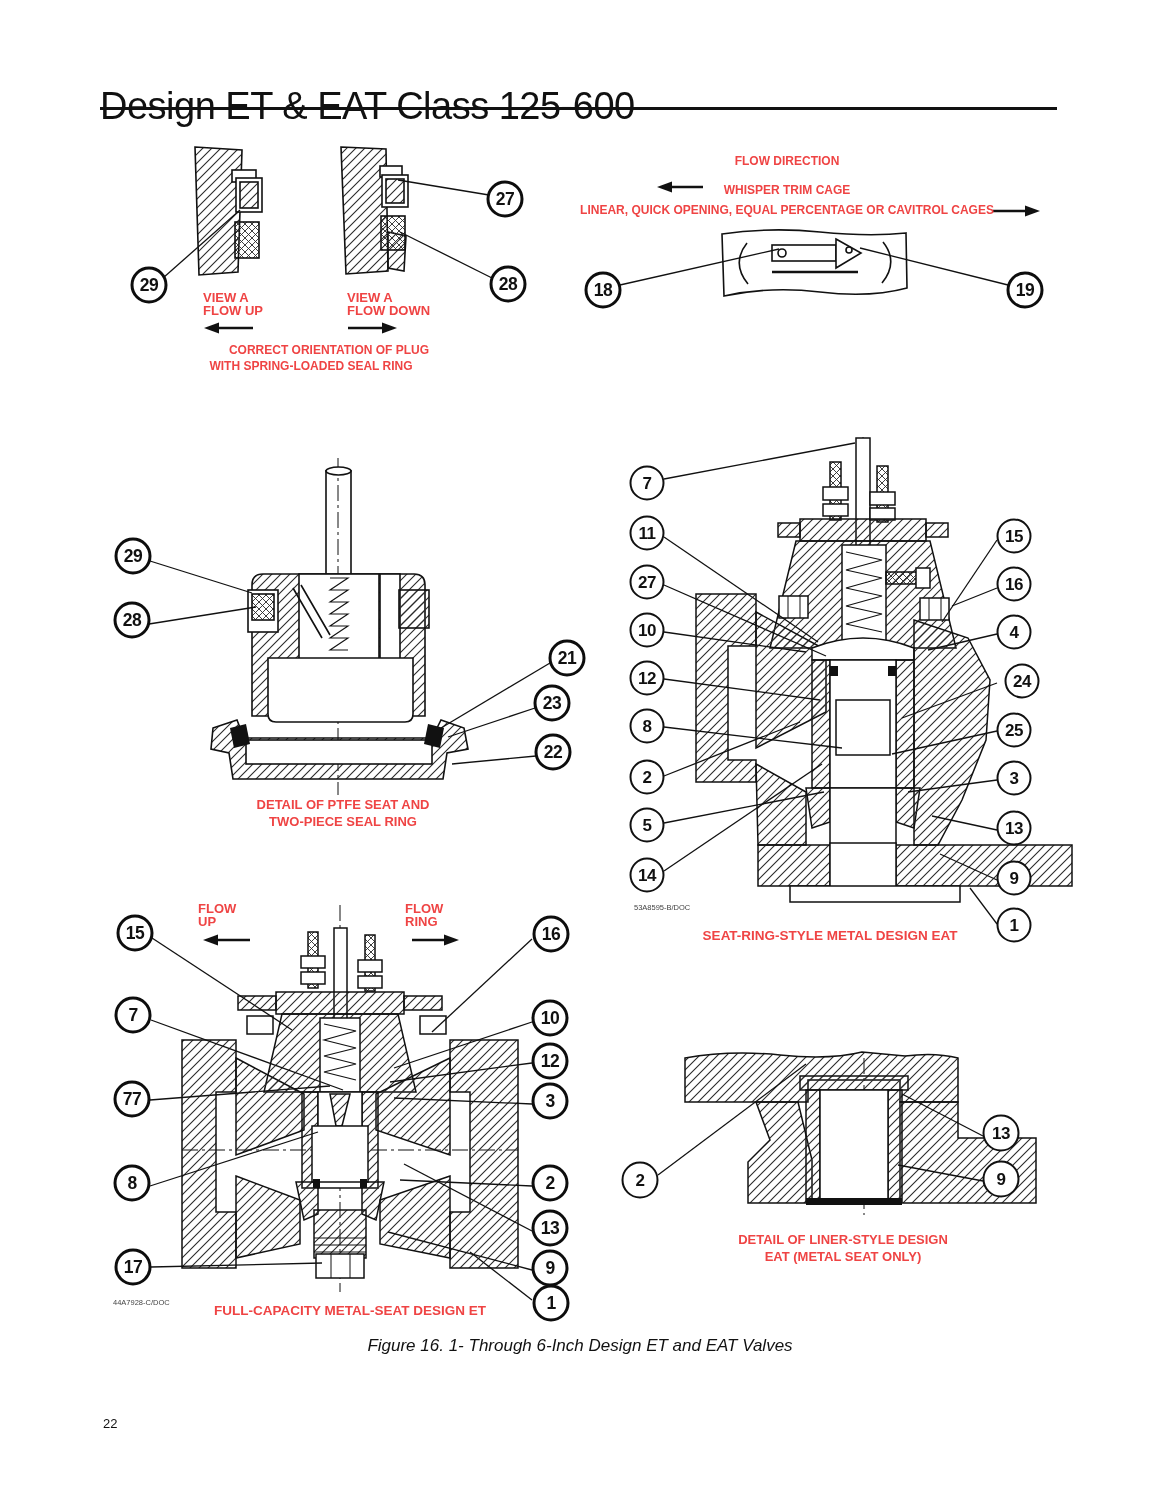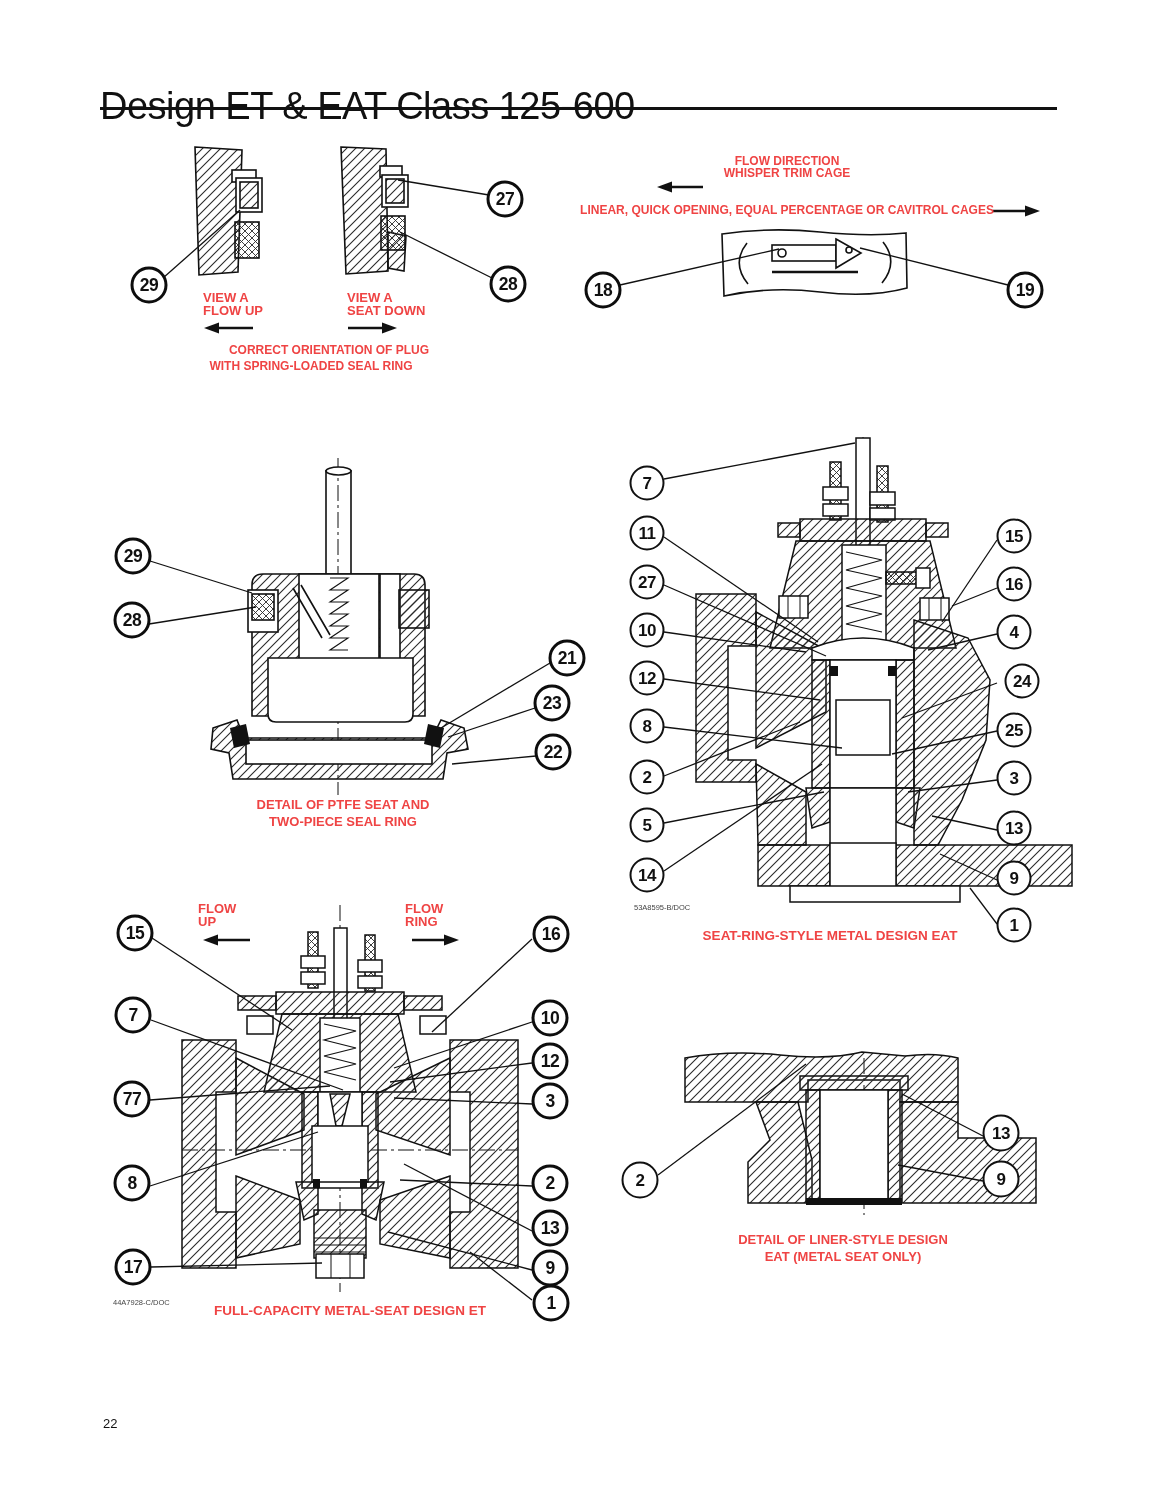--- a/index.html
+++ b/index.html
@@ -239,44 +239,45 @@
         <path d="M459,940 L444,934.5 L444,945.5 Z" stroke="none"></path>
   </g>
 </svg>
 
 <h1 class="title">Design ET &amp; EAT Class 125-600</h1>
 <div class="rule"></div>
 
 <div class="lbl sm" style="left:203px;top:291px">VIEW A</div>
 <div class="lbl sm" style="left:203px;top:304px">FLOW UP</div>
 <div class="lbl sm" style="left:347px;top:291px">VIEW A</div>
-<div class="lbl sm" style="left:347px;top:304px">SEAT DOWN</div>
+<div class="lbl sm" style="left:347px;top:304px">FLOW DOWN</div>
 <div class="lbl md c" style="left:329px;top:344px">CORRECT ORIENTATION OF PLUG</div>
 <div class="lbl md c" style="left:311px;top:360px">WITH SPRING-LOADED SEAL RING</div>
 
 <div class="lbl md c" style="left:787px;top:155px">FLOW DIRECTION</div>
-<div class="lbl md c" style="left:787px;top:167px">WHISPER TRIM CAGE</div>
+<div class="lbl md c" style="left:787px;top:184px">WHISPER TRIM CAGE</div>
 <div class="lbl md c" style="left:787px;top:204px">LINEAR, QUICK OPENING, EQUAL PERCENTAGE OR CAVITROL CAGES</div>
 
 <div class="lbl cap c" style="left:343px;top:798px">DETAIL OF PTFE SEAT AND</div>
 <div class="lbl cap c" style="left:343px;top:815px">TWO-PIECE SEAL RING</div>
 
 <div class="doc" style="left:634px;top:903px">53A8595-B/DOC</div>
 <div class="lbl cap2 c" style="left:830px;top:928px">SEAT-RING-STYLE METAL DESIGN EAT</div>
 
 <div class="lbl sm" style="left:198px;top:902px">FLOW</div>
 <div class="lbl sm" style="left:198px;top:915px">UP</div>
 <div class="lbl sm" style="left:405px;top:902px">FLOW</div>
 <div class="lbl sm" style="left:405px;top:915px">RING</div>
 <div class="doc" style="left:113px;top:1298px">44A7928-C/DOC</div>
 <div class="lbl cap2 c" style="left:350px;top:1303px">FULL-CAPACITY METAL-SEAT DESIGN ET</div>
 
 <div class="lbl cap c" style="left:843px;top:1233px">DETAIL OF LINER-STYLE DESIGN</div>
 <div class="lbl cap c" style="left:843px;top:1250px">EAT (METAL SEAT ONLY)</div>
 
+<div class="figcap" style="left:580px;top:1336px">Figure 16. 1- Through 6-Inch Design ET and EAT Valves</div>
 <div class="pageno" style="left:103px;top:1416px">22</div>
 
 <div class="callout thick" style="left:149px;top:285px">29</div>
 <div class="callout thick" style="left:505px;top:199px">27</div>
 <div class="callout thick" style="left:508px;top:284px">28</div>
 
 <div class="callout thick" style="left:603px;top:290px">18</div>
 <div class="callout thick" style="left:1025px;top:290px">19</div>
 
 <div class="callout thick" style="left:133px;top:556px">29</div>

